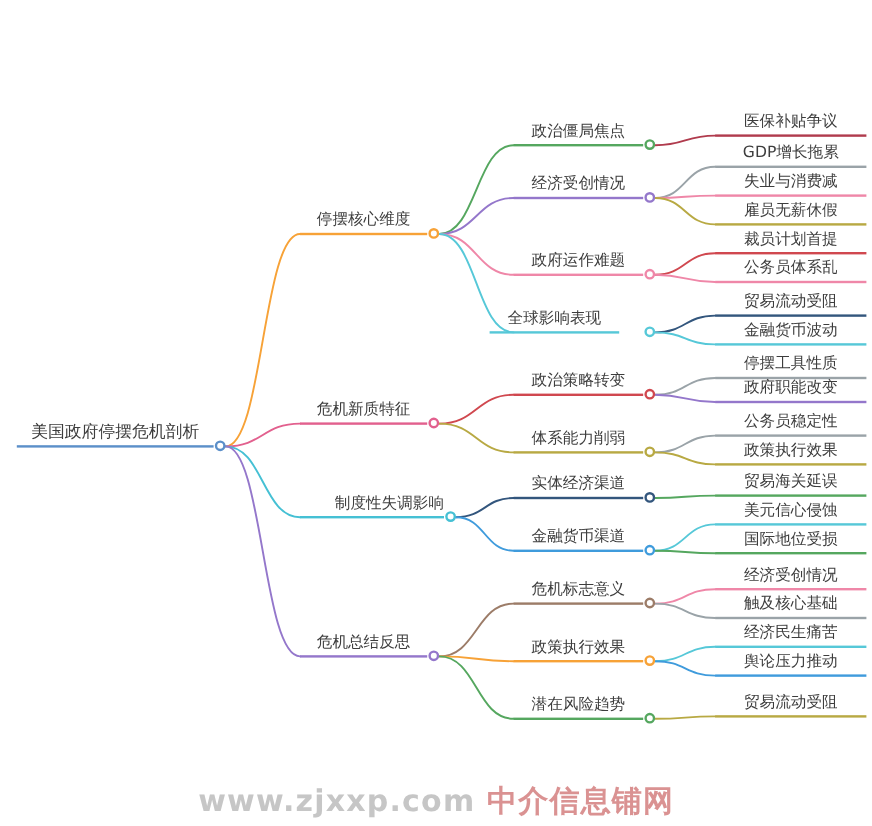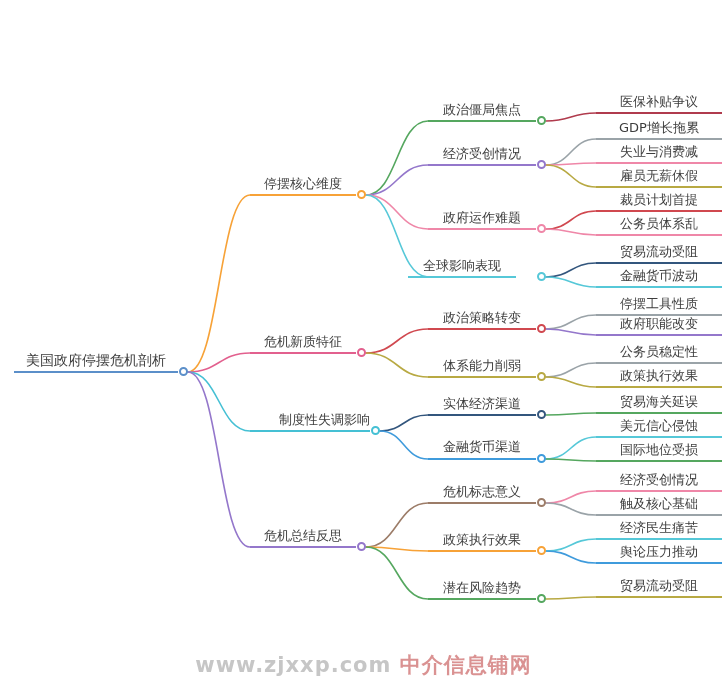--- a/index.html
+++ b/index.html
@@ -17,21 +17,21 @@
     cursor:pointer;
   }
   .node.root { font-size:14px; }
   .circle {
     position:absolute; width:9px; height:9px;
     border:2px solid #999; border-radius:50%;
     background:#ffffff; cursor:pointer;
   }
   .watermark {
     position:absolute; left:0; right:0; top:651px;
-    text-align:center; font-size:21px; font-weight:bold;
+    text-align:center; font-size:25px; font-weight:bold;
     letter-spacing:1px; user-select:none;
   }
   .wm-url  { color:#c6c6c6; }
   .wm-site { color:#d47f7f; opacity:0.85; }
 </style>
 </head>
 <body>
 
 <div class="canvas">
   <svg class="link-layer" width="727" height="688" viewBox="0 0 727 688">

